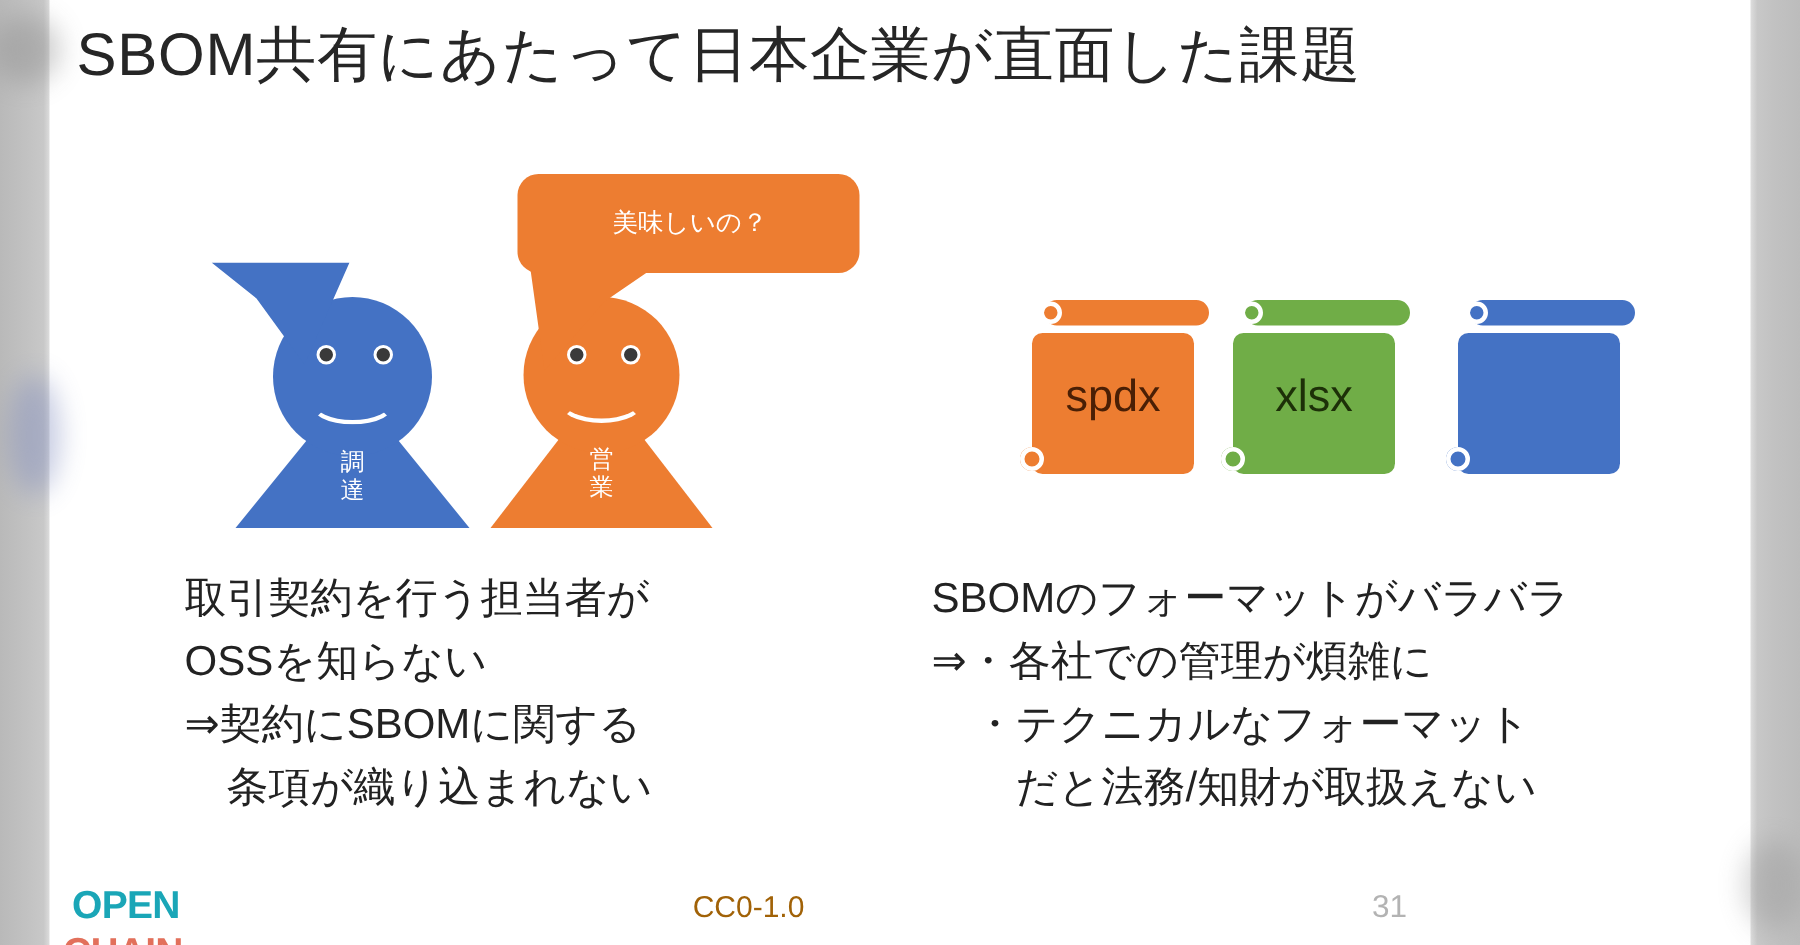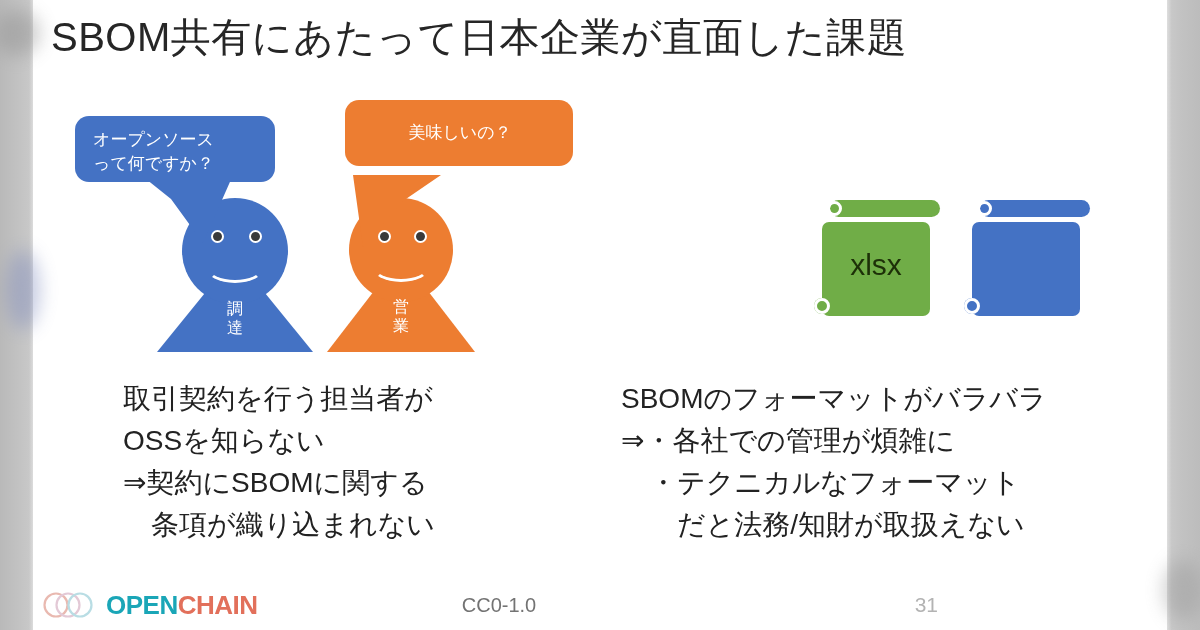--- a/index.html
+++ b/index.html
@@ -176,37 +176,38 @@
   }
 
   
   .footer-logo {
     position: absolute;
     left: 9px;
     bottom: 8px;
     height: 34px;
     display: flex;
     align-items: center;
+    flex-direction: column;
   }
   .logo-word {
     font-size: 26px;
     font-weight: 700;
     letter-spacing: -0.5px;
     margin-left: 4px;
   }
   .logo-open  { color: #1aa6b7; }
   .logo-chain { color: #e2705b; }
 
   .footer-license {
     position: absolute;
     left: 0; right: 0;
     bottom: 13px;
     text-align: center;
     font-size: 20px;
-    color: #737373;
+    color: #a16207;
     font-weight: 400;
   }
   .footer-pageno {
     position: absolute;
     right: 27px;
     bottom: 13px;
     font-size: 21px;
     color: #b3b3b3;
   }
 </style>
@@ -224,29 +225,25 @@
     <div class="blur-ghost" style="left:-4px;top:560px;width:40px;height:60px;background:#9a9a9a;"></div>
   </div>
 
   <div class="canvas">
 
     <div class="slide-title">SBOM共有にあたって日本企業が直面した課題</div>
 
     <svg class="bubble-tail" style="left:108px;top:175px;" width="130" height="75" viewBox="0 0 130 75">
       <polygon points="0,0 92,0 62,68 30,24" fill="#4472c4"></polygon>
     </svg>
-    <div class="bubble blue" style="left:42px;top:116px;width:200px;height:66px;">
-      <div>オープンソース</div>
-      <div>って何ですか？</div>
-    </div>
 
     <svg class="bubble-tail" style="left:290px;top:175px;" width="120" height="80" viewBox="0 0 120 80">
       <polygon points="30,0 118,0 80,26 40,72" fill="#ed7d31"></polygon>
     </svg>
-    <div class="bubble orange" style="left:312px;top:100px;width:228px;height:66px;display:flex;align-items:center;justify-content:center;">
+    <div class="bubble orange" style="left:312px;top:116px;width:228px;height:66px;display:flex;align-items:center;justify-content:center;">
       <div>美味しいの？</div>
     </div>
 
     <div class="person" style="left:122px;top:198px;width:160px;height:155px;">
       <svg style="position:absolute;left:0;top:58px;" width="160" height="97" viewBox="0 0 160 97">
         <polygon points="80,0 158,96 2,96" fill="#4472c4"></polygon>
       </svg>
       <div class="head" style="left:27px;top:0;width:106px;height:106px;background:#4472c4;"></div>
       <div class="eye" style="left:56px;top:32px;"></div>
       <div class="eye" style="left:94px;top:32px;"></div>
@@ -258,20 +255,28 @@
       <svg style="position:absolute;left:0;top:58px;" width="152" height="97" viewBox="0 0 152 97">
         <polygon points="76,0 150,96 2,96" fill="#ed7d31"></polygon>
       </svg>
       <div class="head" style="left:24px;top:0;width:104px;height:104px;background:#ed7d31;"></div>
       <div class="eye" style="left:53px;top:32px;"></div>
       <div class="eye" style="left:89px;top:32px;"></div>
       <div class="smile" style="left:47px;top:54px;"></div>
       <div class="role-label" style="left:59px;top:100px;">営<br>業</div>
     </div>
 
+    <div class="scroll-icon" style="left:655px;top:200px;width:120px;height:120px;">
+      <div class="roll-top" style="background:#ed7d31;"></div>
+      <div class="sheet" style="background:#ed7d31;"></div>
+      <div class="curl-tl"></div>
+      <div class="curl-bl-fill" style="background:#ed7d31;"></div>
+      <div class="curl-bl"></div>
+      <div class="scroll-label" style="color:#4a1f05;">spdx</div>
+    </div>
 
     <div class="scroll-icon" style="left:789px;top:200px;width:120px;height:120px;">
       <div class="roll-top" style="background:#70ad47;"></div>
       <div class="sheet" style="background:#70ad47;"></div>
       <div class="curl-tl"></div>
       <div class="curl-bl-fill" style="background:#70ad47;"></div>
       <div class="curl-bl"></div>
       <div class="scroll-label" style="color:#1d3008;">xlsx</div>
     </div>
 

